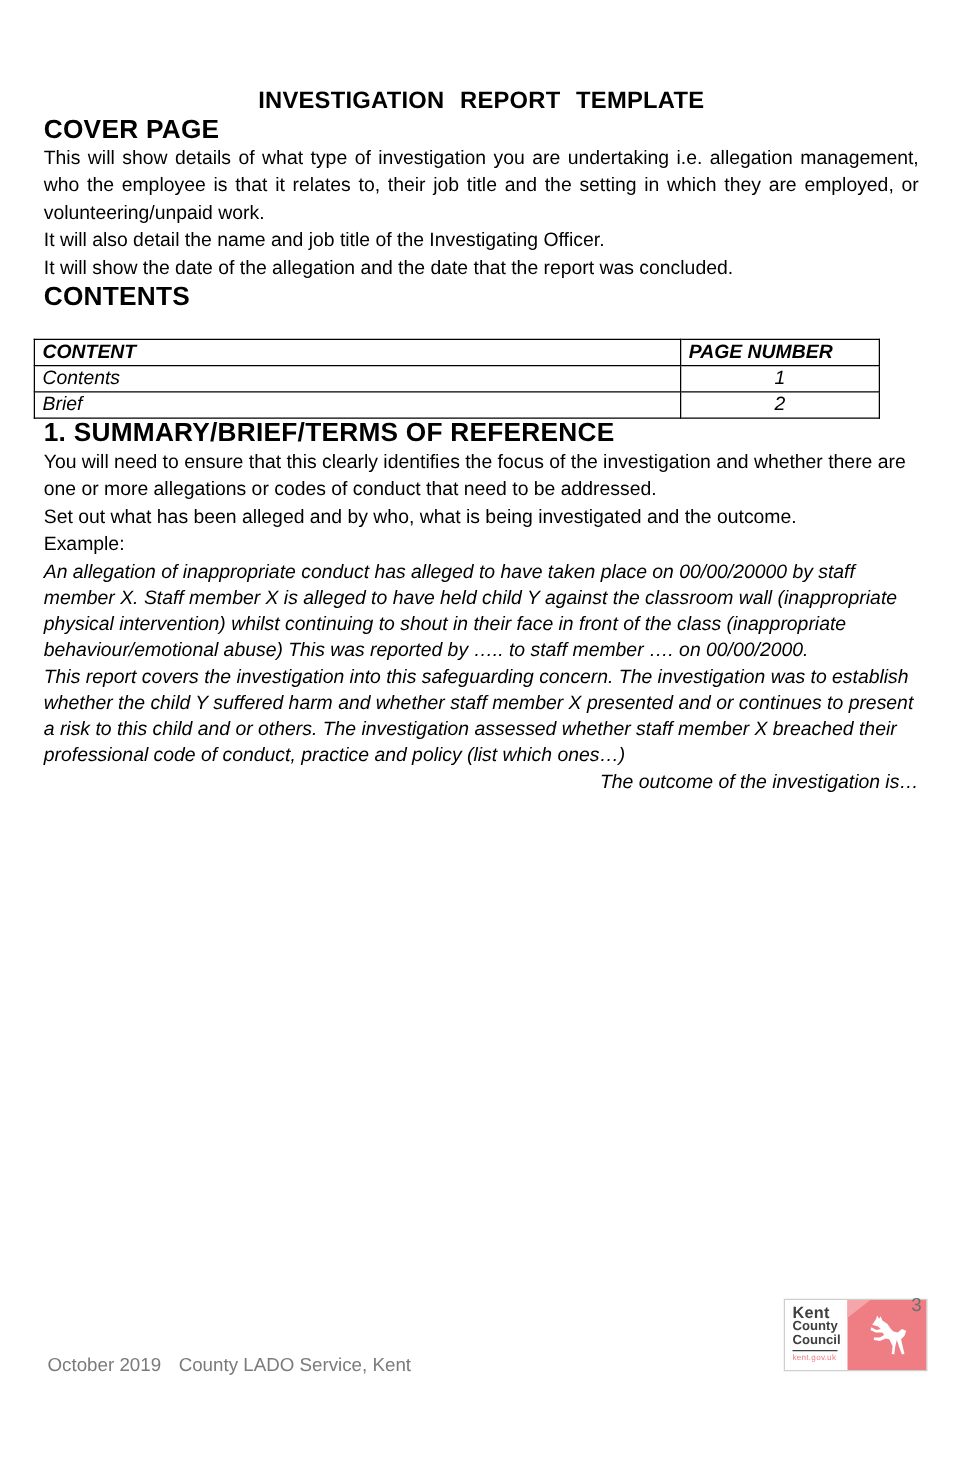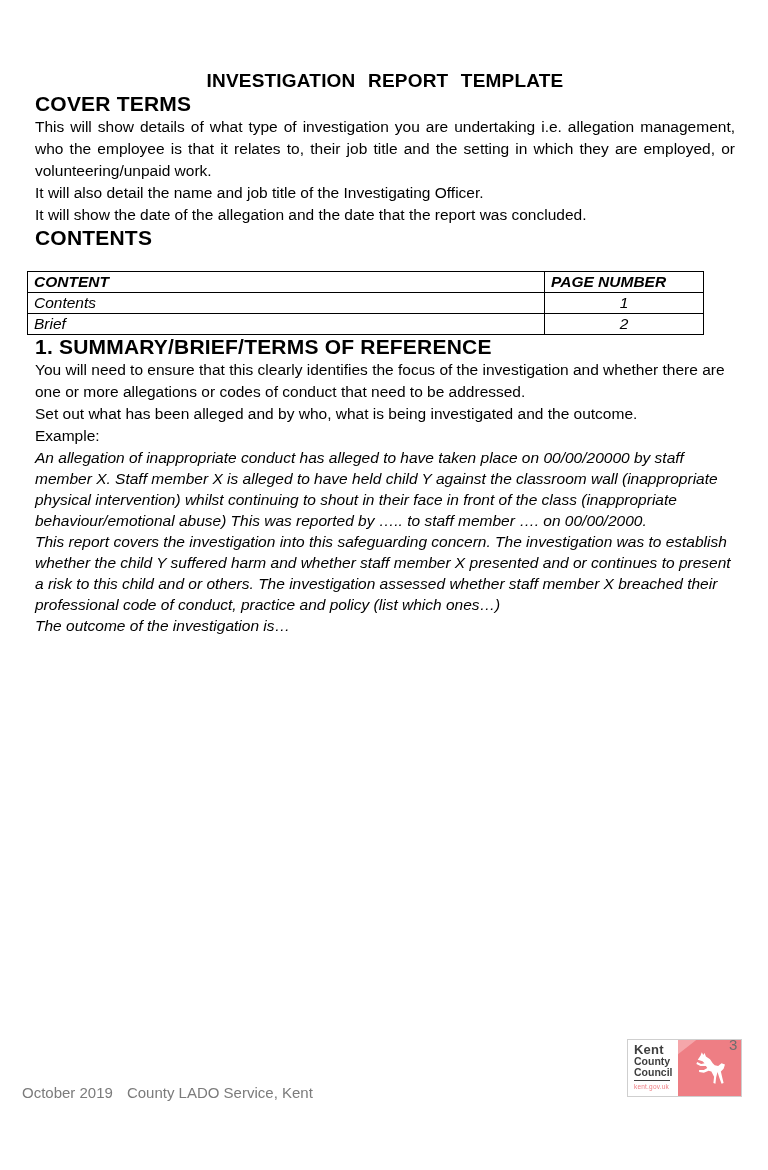--- a/index.html
+++ b/index.html
@@ -41,24 +41,24 @@
   table.toc th { text-align:left; font-weight:bold; }
   .col-content { width:517px; }
   .col-page    { width:159px; }
   td.pagenum   { text-align:center; }
 
   p.example {
     margin:0; font-size:15.5px; line-height:21px; font-style:italic;
   }
   .ex-1 { margin-top:33px; }
   .ex-2 { margin-top:20px; }
-  .ex-3 { margin-top:23px; }
+  .ex-3 { margin-top:23px;text-align:right; }
 
   .footer-text {
-    position:absolute; left:22px; top:1084px;
+    position:absolute; left:38px; top:1084px;
     font-size:15px; color:#7b7b7b; white-space:nowrap;
   }
   .footer-text .svc { margin-left:14px; }
 
   .page-num {
     position:absolute; left:729px; top:1036px;
     font-size:15px; color:#6e6e6e;
   }
 
   .kcc-logo {
@@ -85,21 +85,21 @@
   }
   .kcc-horse { position:relative; z-index:1; }
 </style>
 </head>
 <body>
 
 <div class="doc">
 
   <h1 class="doc-title">INVESTIGATION REPORT TEMPLATE</h1>
 
-  <h2 class="sec h-cover">COVER TERMS</h2>
+  <h2 class="sec h-cover">COVER PAGE</h2>
   <p class="body just mt-24">This will show details of what type of investigation you are undertaking i.e. allegation management, who the employee is that it relates to, their job title and the setting in which they are employed, or volunteering/unpaid work.</p>
   <p class="body mt-23">It will also detail the name and job title of the Investigating Officer.</p>
   <p class="body mt-23">It will show the date of the allegation and the date that the report was concluded.</p>
 
   <h2 class="sec h-contents">CONTENTS</h2>
 
   <table class="toc">
     <colgroup>
         <col class="col-content">
         <col class="col-page">

